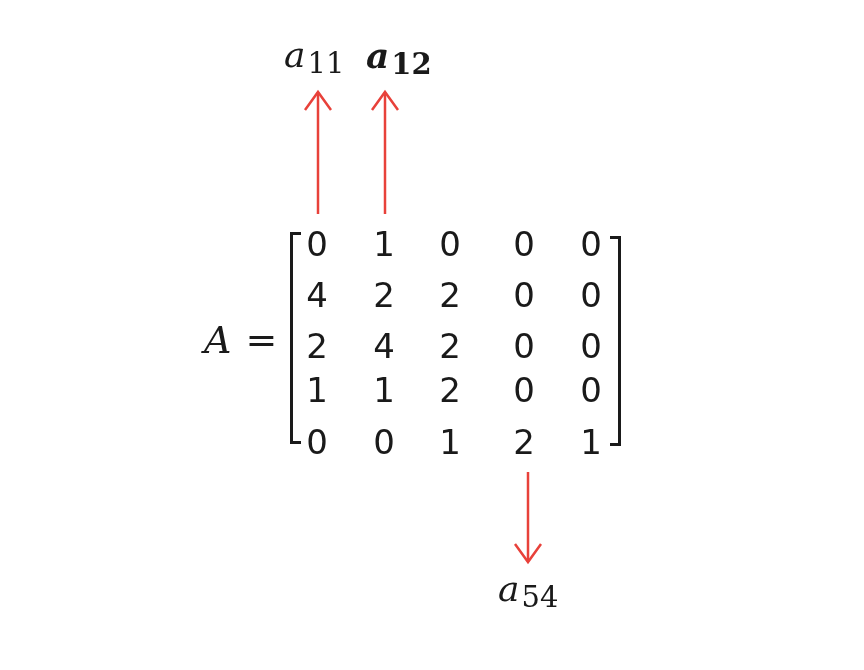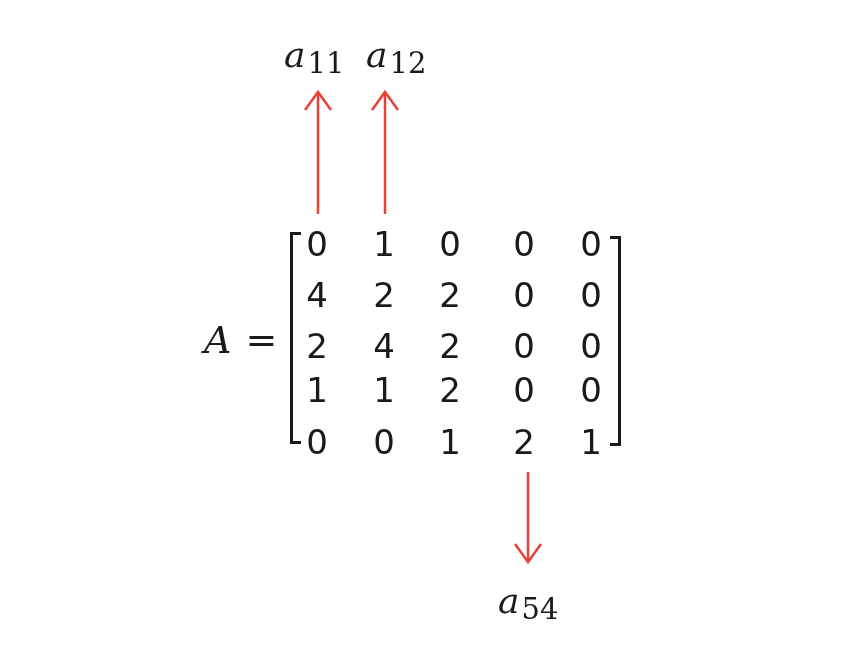--- a/index.html
+++ b/index.html
@@ -24,24 +24,24 @@
     position: absolute; width: 40px; text-align: center; font-size: 34px;
     font-family: "DejaVu Sans", sans-serif; font-weight: normal; color: #1a1a1a;
   }
 </style>
 </head>
 <body>
 
 <div class="label" style="left:284px; top:34px;">
   <span>a</span><span class="sub">11</span>
 </div>
-<div class="label" style="left:366px; top:34px;">
+<div class="label" style="left:366px; top:34px;font-weight:bold;">
   <span>a</span><span class="sub">12</span>
 </div>
-<div class="label" style="left:498px; top:568px;margin-top:12px;">
+<div class="label" style="left:498px; top:568px;">
   <span>a</span><span class="sub">54</span>
 </div>
 
 <svg class="arrow" style="left:300px; top:88px;" width="36" height="130">
   <line x1="18" y1="4" x2="18" y2="126" stroke="#e8413a" stroke-width="2.5"></line>
   <polyline points="5,22 18,4 31,22" fill="none" stroke="#e8413a" stroke-width="2.5"></polyline>
 </svg>
 <svg class="arrow" style="left:367px; top:88px;" width="36" height="130">
   <line x1="18" y1="4" x2="18" y2="126" stroke="#e8413a" stroke-width="2.5"></line>
   <polyline points="5,22 18,4 31,22" fill="none" stroke="#e8413a" stroke-width="2.5"></polyline>

